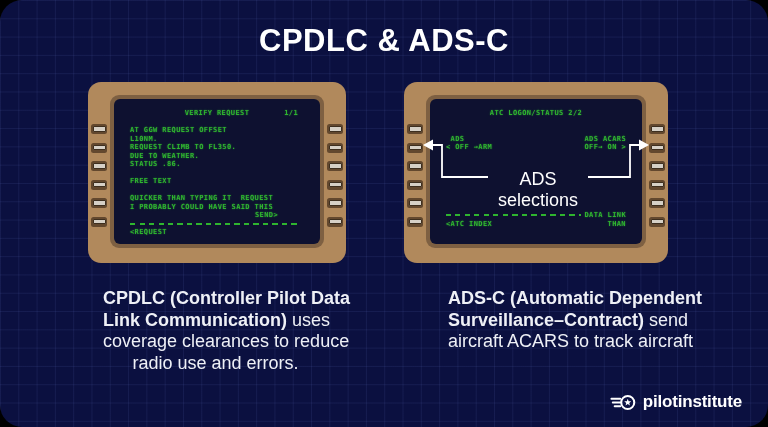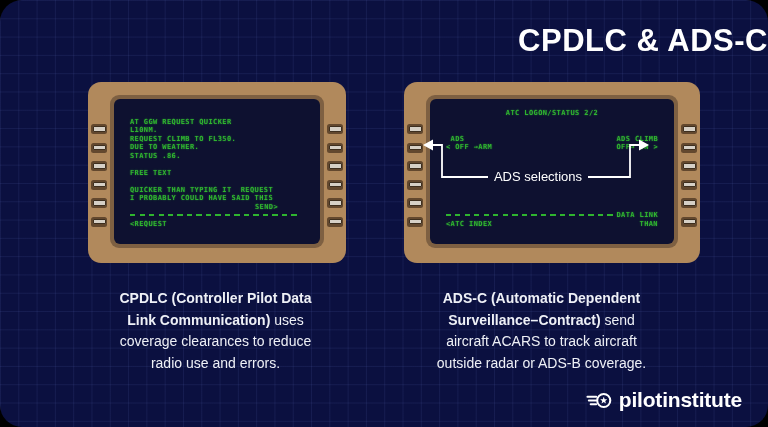--- a/index.html
+++ b/index.html
@@ -5,71 +5,72 @@
   html,body{margin:0;padding:0;background:#000;}
   .canvas{
     position:relative;width:768px;height:427px;overflow:hidden;border-radius:22px;
     background-color:#0b1040;
     background-image:
       linear-gradient(rgba(125,145,230,0.10) 1px, transparent 1px),
       linear-gradient(90deg, rgba(125,145,230,0.10) 1px, transparent 1px);
     background-size:18.3px 18.3px;
     font-family:"Liberation Sans",sans-serif;
   }
-  .title{position:absolute;top:23px;left:0;right:0;text-align:right;
+  .title{position:absolute;top:23px;left:0;right:0;text-align:center;
     color:#ffffff;font-size:31px;font-weight:700;letter-spacing:.5px;}
 
   
   .cdu{position:absolute;top:82px;height:181px;background:#b1895c;border-radius:13px;}
   #cdu-left{left:88px;width:258px;}
-  #cdu-right{left:404px;width:296px;border-radius:13px;}
+  #cdu-right{left:404px;width:264px;border-radius:13px;}
   .frame{position:absolute;left:22px;right:22px;top:13px;bottom:15px;background:#7e6042;border-radius:9px;}
   .screen{position:absolute;left:4px;right:4px;top:4px;bottom:4px;background:#0e1130;border-radius:6px;
     padding:10px 16px 0;box-sizing:border-box;
     font-family:"DejaVu Sans Mono",monospace;font-weight:bold;font-size:7px;letter-spacing:.4px;
     color:#2fb52f;text-shadow:0 0 2px rgba(60,220,60,.45);}
   .row{position:relative;display:flex;height:8.5px;line-height:8.5px;white-space:pre;align-items:center;}
   .row .c{position:absolute;left:0;right:0;text-align:center;}
   .row .r{margin-left:auto;}
   .dash-line{flex:1 1 auto;height:2px;align-self:center;margin-right:3px;
     background:repeating-linear-gradient(90deg,#2fb52f 0 5px,transparent 5px 9.5px);}
   .lsk-col{position:absolute;top:42px;width:16px;}
   .lsk-col.left{left:3px;}  .lsk-col.right{right:3px;}
   .lsk{width:16px;height:10px;border-radius:2.5px;background:#63482e;margin-bottom:8.5px;
     display:flex;align-items:center;justify-content:center;cursor:pointer;}
   .lsk i{display:block;width:11px;height:3.5px;background:#d6d0c6;border:1px solid #3e2f1f;border-radius:1px;}
 
   
   .ann-svg{position:absolute;left:0;top:0;width:264px;height:181px;z-index:3;pointer-events:none;}
   .ann-text{position:absolute;left:86px;top:87px;width:96px;text-align:center;
-    color:#ffffff;font-size:13px;z-index:3;}
-
-  
-  .caption{position:absolute;top:288px;width:225px;color:#eef0f6;font-size:14px;
+    color:#ffffff;font-size:18px;z-index:3;}
+
+  
+  .caption{position:absolute;top:288px;width:225px;color:#eef0f6;font-size:18px;
     line-height:21.5px;text-align:center;}
-  #caption-left{left:103px;} #caption-right{left:429px;}
+  #caption-left{left:103px;} #caption-right{left:448px;}
   .cap-line{white-space:nowrap;}
   .cap-line .bold{font-weight:700;}
 
   
   .logo{position:absolute;right:26px;bottom:15px;display:flex;align-items:center;gap:5px;color:#fff;}
-  .logo-text{font-size:21px;font-weight:700;letter-spacing:-.2px;}
+  .logo-text{font-size:17px;font-weight:700;letter-spacing:-.2px;}
 </style>
 </head>
 <body>
 
 <div class="canvas">
 
   <div class="title">CPDLC &amp; ADS-C</div>
 
   <div class="cdu" id="cdu-left">
     <div class="frame">
       <div class="screen" id="screen-left">
-          <div class="row"></div>
-          <div class="row"><span class="l">AT GGW REQUEST QUICKER</span></div>
+          <div class="row"><span class="c">VERIFY REQUEST</span><span class="r" style="margin-right: 6px;">1/1</span></div>
+          <div class="row"></div>
+          <div class="row"><span class="l">AT GGW REQUEST OFFSET</span></div>
           <div class="row"><span class="l">L10NM.</span></div>
           <div class="row"><span class="l">REQUEST CLIMB TO FL350.</span></div>
           <div class="row"><span class="l">DUE TO WEATHER.</span></div>
           <div class="row"><span class="l">STATUS .86.</span></div>
           <div class="row"></div>
           <div class="row"><span class="l">FREE TEXT</span></div>
           <div class="row"></div>
           <div class="row"><span class="l">QUICKER THAN TYPING IT  REQUEST</span></div>
           <div class="row"><span class="l">I PROBABLY COULD HAVE SAID THIS</span></div>
           <div class="row"><span class="r" style="margin-right: 26px;">SEND&gt;</span></div>
@@ -118,21 +119,21 @@
         </div>
       </div>
   </div>
 
   <div class="cdu" id="cdu-right">
     <div class="frame">
       <div class="screen" id="screen-right">
           <div class="row"><span class="c">ATC LOGON/STATUS 2/2</span></div>
           <div class="row"></div>
           <div class="row"></div>
-          <div class="row"><span class="l"> ADS</span><span class="r">ADS CLIMB</span></div>
+          <div class="row"><span class="l"> ADS</span><span class="r">ADS ACARS</span></div>
           <div class="row"><span class="l">&lt; OFF →ARM</span><span class="r">OFF→ ON &gt;</span></div>
           <div class="row"></div>
           <div class="row"></div>
           <div class="row"></div>
           <div class="row"></div>
           <div class="row"></div>
           <div class="row"></div>
           <div class="row"></div>
           <div class="row"><span class="dash-line"></span><span class="r">DATA LINK</span></div>
           <div class="row"><span class="l">&lt;ATC INDEX</span><span class="r">THAN</span></div>
@@ -191,21 +192,20 @@
   <div class="caption" id="caption-left">
       <div class="cap-line"><span class="bold">CPDLC (Controller Pilot Data</span></div>
       <div class="cap-line"><span class="bold">Link Communication)</span><span> uses</span></div>
       <div class="cap-line"><span>coverage clearances to reduce</span></div>
       <div class="cap-line"><span>radio use and errors.</span></div>
     </div>
   <div class="caption" id="caption-right">
       <div class="cap-line"><span class="bold">ADS-C (Automatic Dependent</span></div>
       <div class="cap-line"><span class="bold">Surveillance–Contract)</span><span> send</span></div>
       <div class="cap-line"><span>aircraft ACARS to track aircraft</span></div>
-      <div class="cap-line"><span>outside radar or ADS-B coverage.</span></div>
     </div>
 
   <div class="logo">
     <svg width="28" height="19" viewBox="0 0 30 20">
       <g stroke="#ffffff" stroke-width="2.1" stroke-linecap="round">
         <line x1="1.5" y1="6" x2="11" y2="6"></line>
         <line x1="3" y1="10" x2="11" y2="10"></line>
         <line x1="5" y1="14" x2="11" y2="14"></line>
       </g>
       <circle cx="19" cy="10" r="7" fill="none" stroke="#ffffff" stroke-width="2.2"></circle>

